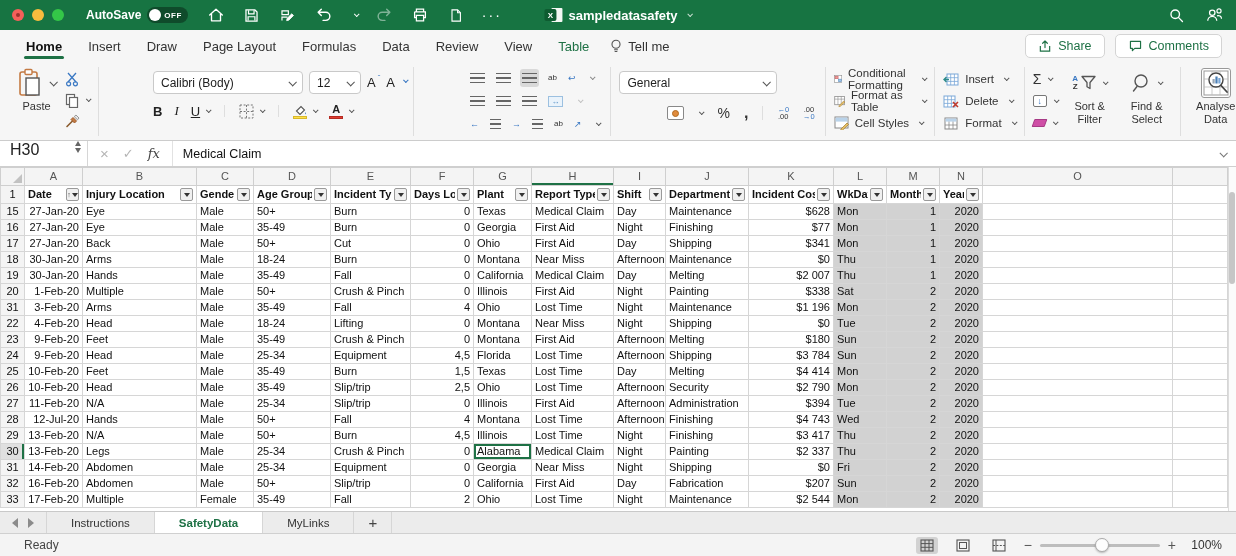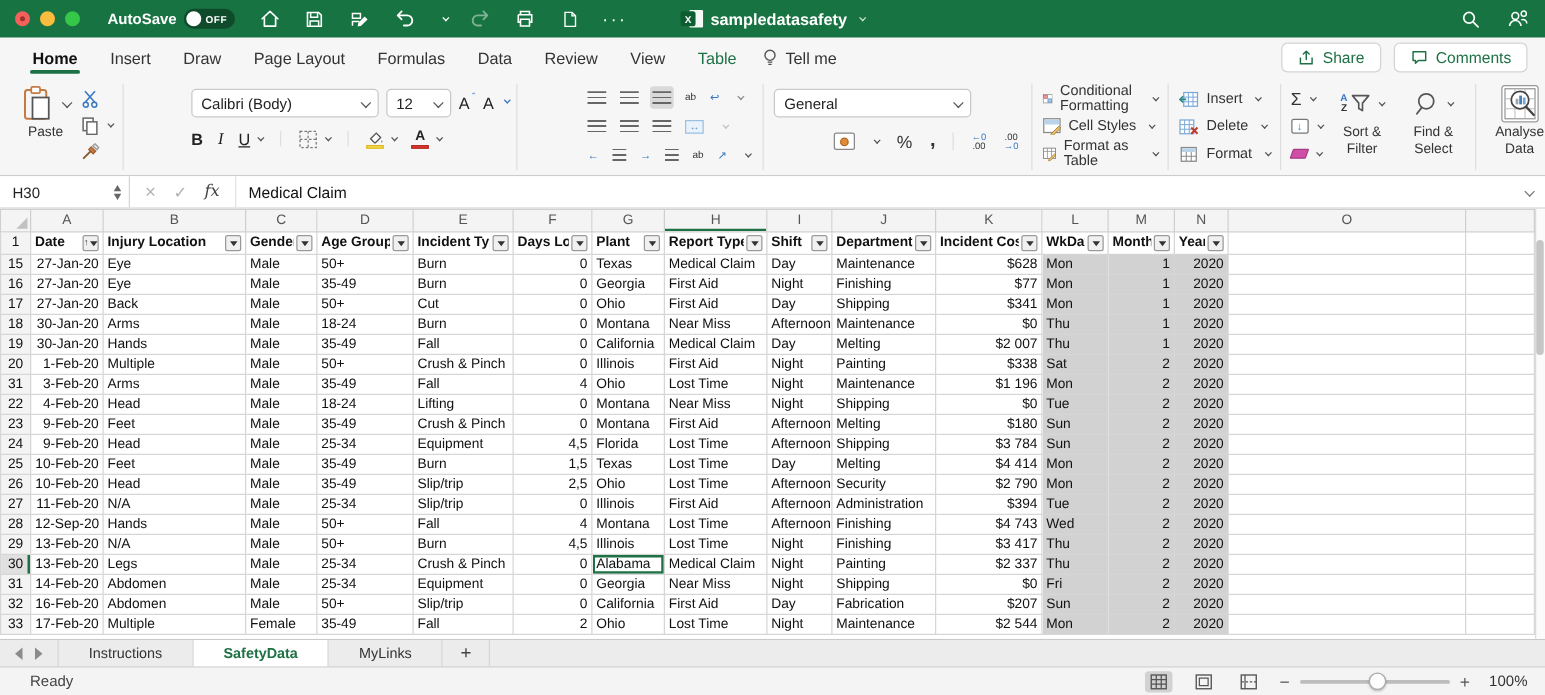--- a/index.html
+++ b/index.html
@@ -75,21 +75,21 @@
   .srow{display:flex;align-items:center;gap:6px;font-size:11.5px;color:#333;height:20px;}
   .vline{width:1px;background:#dedede;align-self:stretch;margin:2px 2px;}
   .editcluster{display:flex;gap:8px;}
   .sigma{font-size:14px;color:#333;font-weight:500;}
   .fillbox{width:14px;height:12px;border:1px solid #777;border-radius:2px;display:flex;align-items:center;justify-content:center;
            font-size:9px;color:#3a78c3;background:#fff;}
   .eraser{width:13px;height:8px;background:#cf4fa6;border-radius:1px;transform:skewX(-20deg);border:1px solid #a63a85;}
   .analysebox{width:30px;height:30px;border:1px solid #999;border-radius:3px;background:#fff;display:flex;align-items:center;justify-content:center;}
   
   .fbar{height:26px;border-bottom:1px solid #cfcfcf;display:flex;align-items:stretch;background:#fff;}
-  .namebox{width:104px;display:flex;align-items:center;padding:0 4px 0 10px;border-right:1px solid #d6d6d6;font-size:12px;color:#222;}
+  .namebox{width:88px;display:flex;padding:0 4px 0 10px;border-right:1px solid #d6d6d6;font-size:16px;color:#222;}
   .stepper{margin-left:auto;display:flex;flex-direction:column;gap:2px;align-items:center;padding-right:2px;}
   .tri-up{width:0;height:0;border-left:3.5px solid transparent;border-right:3.5px solid transparent;border-bottom:5px solid #666;}
   .tri-dn{width:0;height:0;border-left:3.5px solid transparent;border-right:3.5px solid transparent;border-top:5px solid #666;}
   .fbicons{display:flex;align-items:center;gap:14px;padding:0 12px;color:#b5b5b5;font-size:14px;}
   .fx{font-family:"DejaVu Serif","Liberation Serif",serif;font-style:italic;font-size:13px;color:#444;}
   .fval{display:flex;align-items:center;font-size:12.5px;color:#111;padding-left:10px;border-left:1px solid #e2e2e2;flex:1;}
   .fexp{display:flex;align-items:center;padding-right:10px;color:#777;}
   
   .gridwrap{height:344px;position:relative;overflow:hidden;background:#fff;}
   table.grid{table-layout:fixed;border-collapse:collapse;width:1228px;}
@@ -439,33 +439,33 @@
             <rect x="1" y="1" width="13" height="12" fill="#fff" stroke="#888" stroke-width="1"></rect>
             <rect x="1.8" y="1.8" width="5.6" height="4.8" fill="#e89a9a" stroke="#c05050" stroke-width=".8"></rect>
             <rect x="7.8" y="7.2" width="5.6" height="4.8" fill="#9ec3e8" stroke="#4a7fb5" stroke-width=".8"></rect>
           </svg>
         <span>Conditional Formatting</span>
           <span class="chev sm" style="color:#555"></span>
       </span>
       <span class="srow">
         <svg width="15" height="14" viewBox="0 0 15 14">
             <rect x="1" y="1" width="13" height="11" fill="#fff" stroke="#888" stroke-width="1"></rect>
+            <path d="M1 4.5 H14 M5.3 1 V12 M9.7 1 V12" stroke="#888" stroke-width=".8"></path>
+            <path d="M7 13 L13 7 L14.5 8.5 L8.5 14.2 L6.5 14.6 Z" fill="#e8c26a" stroke="#a07828" stroke-width=".7"></path>
+          </svg>
+        <span>Format as Table</span>
+          <span class="chev sm" style="color:#555"></span>
+      </span>
+      <span class="srow">
+        <svg width="15" height="14" viewBox="0 0 15 14">
+            <rect x="1" y="1" width="13" height="11" fill="#fff" stroke="#888" stroke-width="1"></rect>
             <rect x="1.6" y="1.6" width="11.8" height="4" fill="#b9d3ea"></rect>
             <path d="M7 13 L13 7 L14.5 8.5 L8.5 14.2 L6.5 14.6 Z" fill="#e8c26a" stroke="#a07828" stroke-width=".7"></path>
           </svg>
         <span>Cell Styles</span>
-          <span class="chev sm" style="color:#555"></span>
-      </span>
-      <span class="srow">
-        <svg width="15" height="14" viewBox="0 0 15 14">
-            <rect x="1" y="1" width="13" height="11" fill="#fff" stroke="#888" stroke-width="1"></rect>
-            <path d="M1 4.5 H14 M5.3 1 V12 M9.7 1 V12" stroke="#888" stroke-width=".8"></path>
-            <path d="M7 13 L13 7 L14.5 8.5 L8.5 14.2 L6.5 14.6 Z" fill="#e8c26a" stroke="#a07828" stroke-width=".7"></path>
-          </svg>
-        <span>Format as Table</span>
           <span class="chev sm" style="color:#555"></span>
       </span>
     </div>
   </div>
 
   <div class="group">
     <div class="cellcol">
       <span class="srow">
         <svg width="16" height="13" viewBox="0 0 16 13">
             <rect x="4" y="1" width="11" height="11" fill="#fff" stroke="#7aa7d8" stroke-width="1"></rect>
@@ -976,21 +976,21 @@
           <td class="al">Administration</td>
           <td class="ar">$394</td>
           <td class="al gray">Tue</td>
           <td class="ar gray">2</td>
           <td class="ar gray">2020</td>
           <td></td>
           <td></td>
         </tr>
         <tr>
           <td class="gut">28</td>
-          <td class="ar">12-Sep-20</td>
+          <td class="ar">12-Jul-20</td>
           <td class="al">Hands</td>
           <td class="al">Male</td>
           <td class="al">50+</td>
           <td class="al">Fall</td>
           <td class="ar">4</td>
           <td class="al">Montana</td>
           <td class="al">Lost Time</td>
           <td class="al">Afternoon</td>
           <td class="al">Finishing</td>
           <td class="ar">$4 743</td>

